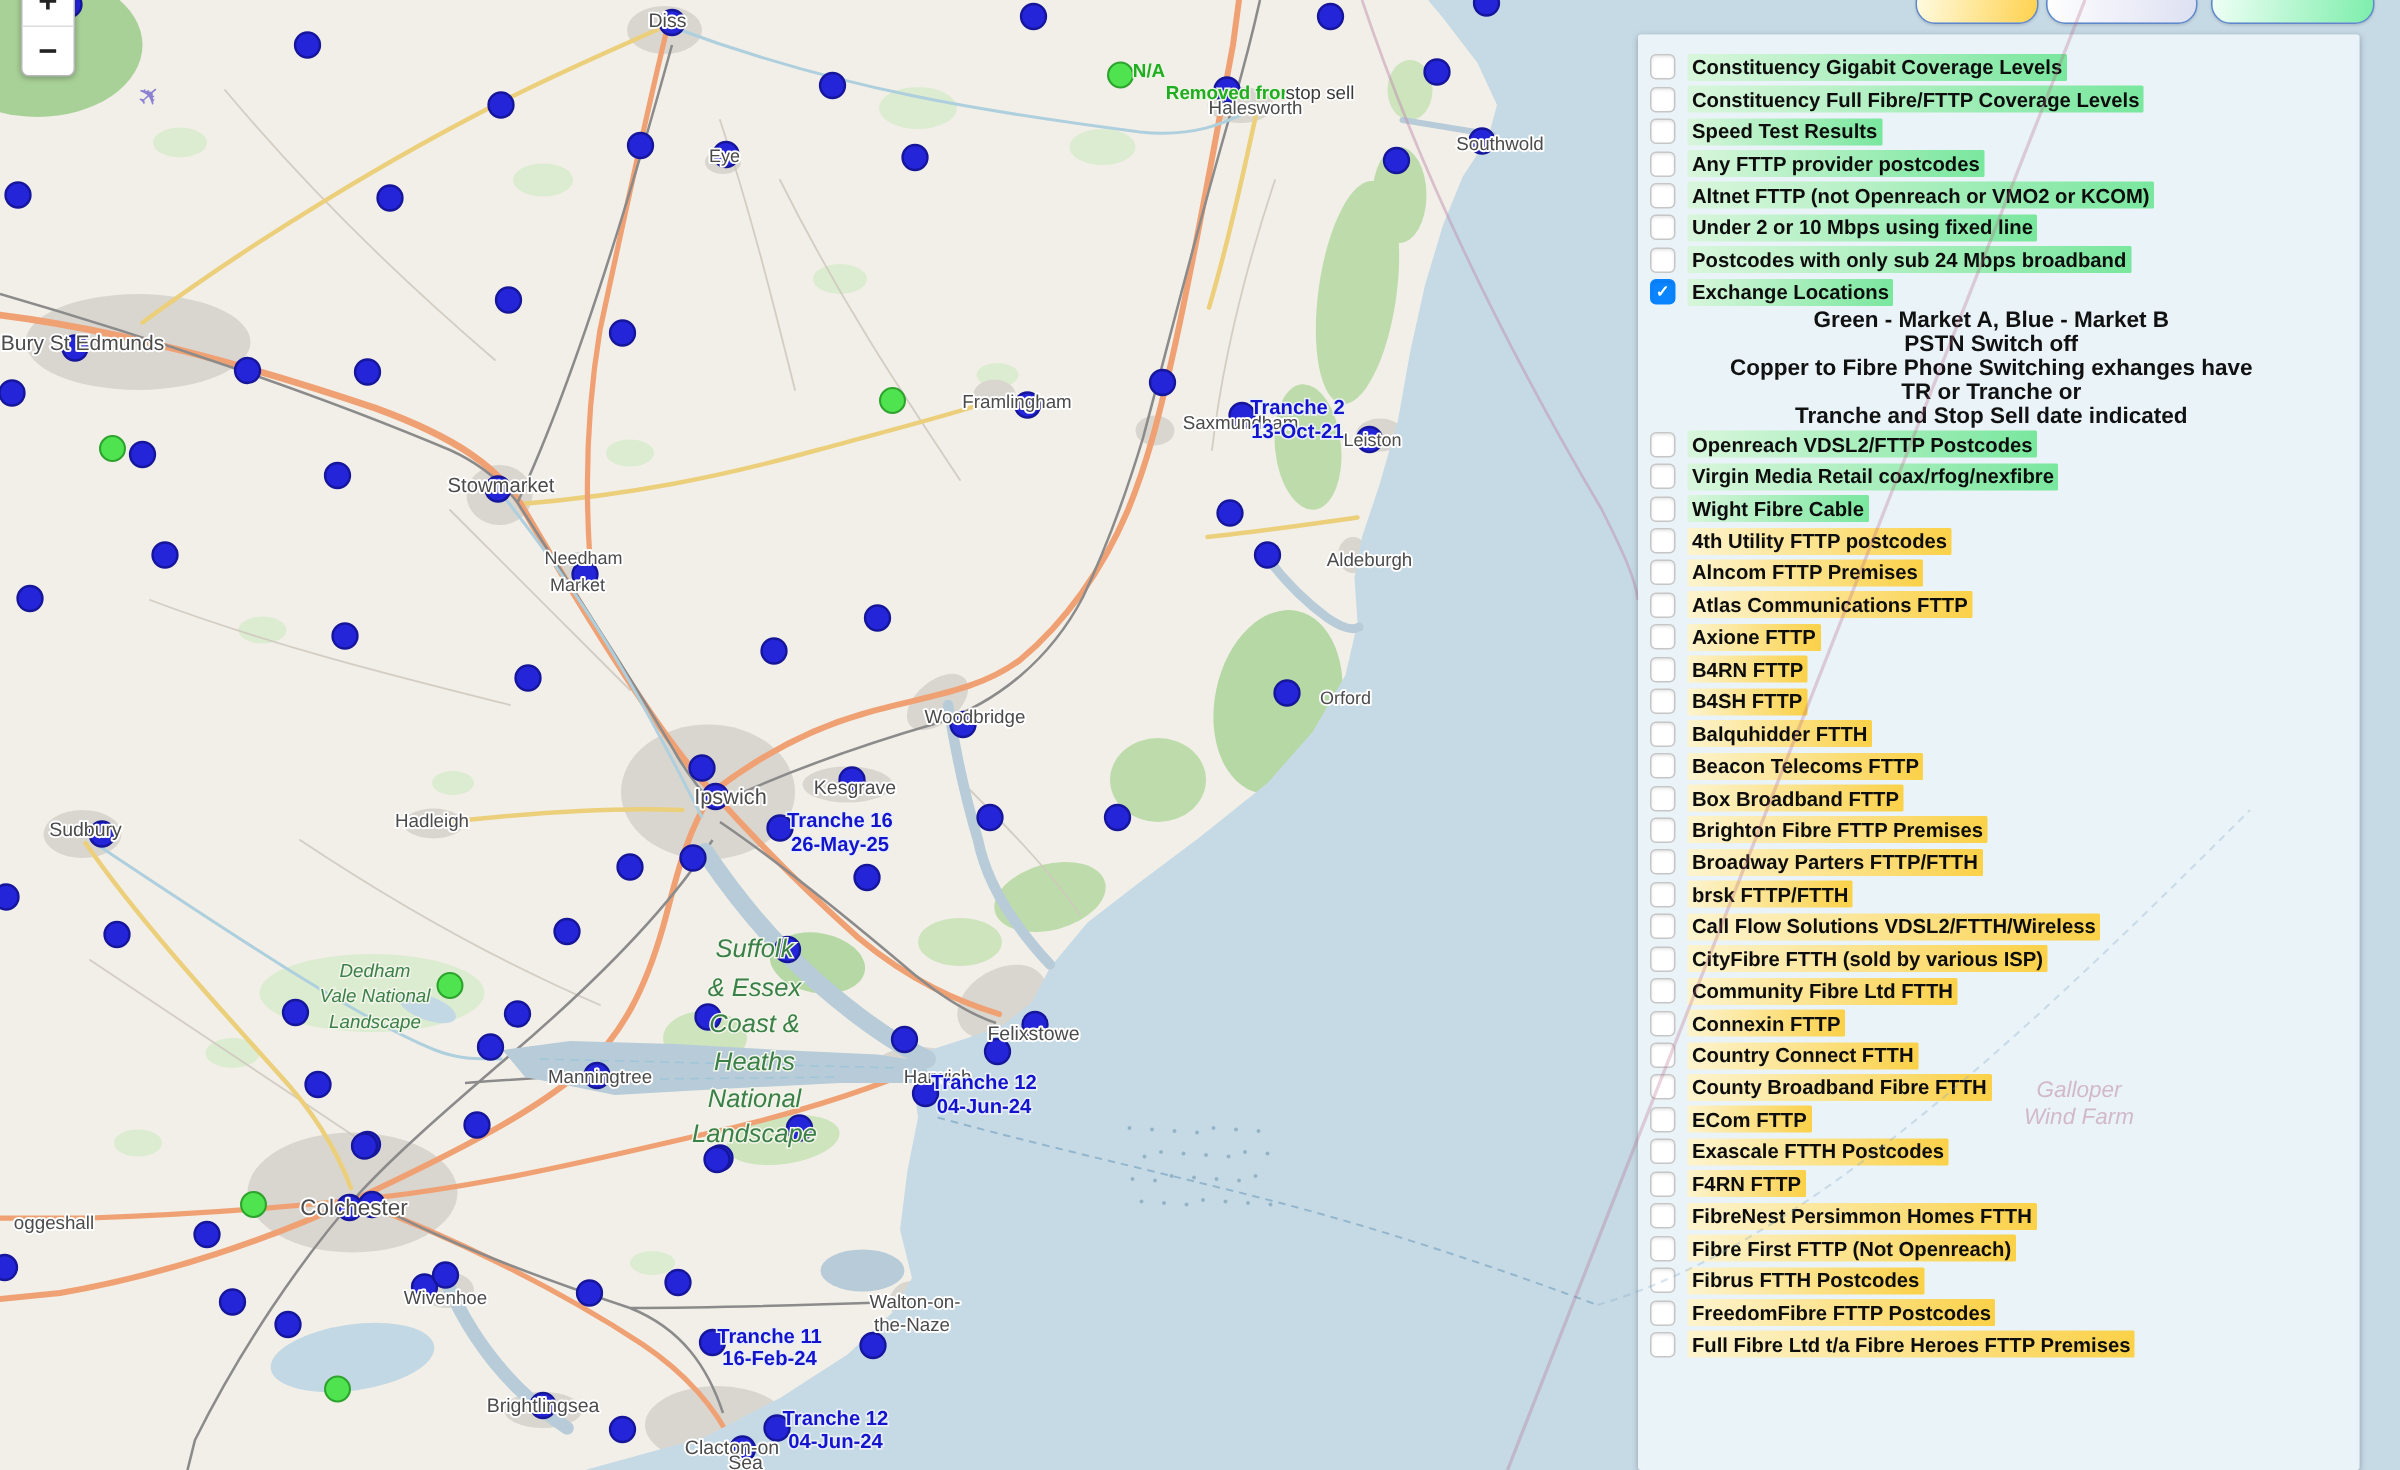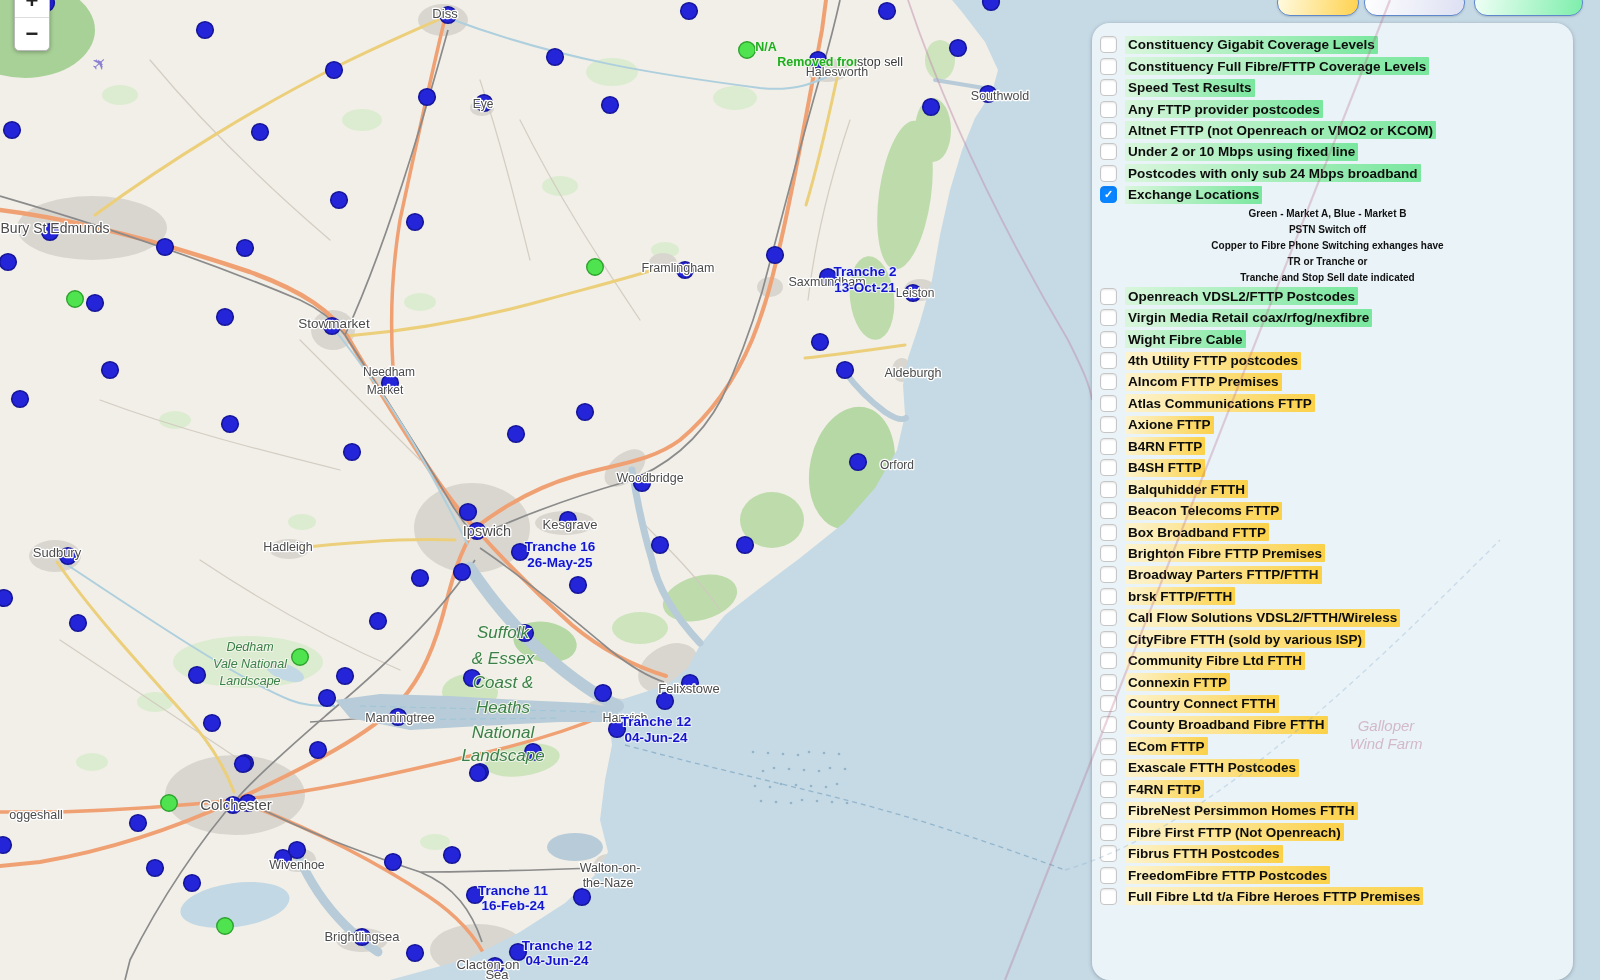--- a/index.html
+++ b/index.html
@@ -7,34 +7,34 @@
        font-family:"Liberation Sans",sans-serif;background:#f2efe8;}
   #map{position:absolute;left:0;top:0;width:1600px;height:980px;z-index:1;}
   svg text{font-family:"Liberation Sans",sans-serif;}
   .town{fill:#4b4b4b;stroke:#ffffff;stroke-width:2.6px;paint-order:stroke;stroke-linejoin:round;}
   .green-label{fill:#3c8049;font-style:italic;stroke:#f2f5ea;stroke-width:2px;paint-order:stroke;}
   .tranche{fill:var(--tranche,#1414cf);font-weight:bold;stroke:#e9eff6;stroke-width:2.2px;paint-order:stroke;text-anchor:middle;}
   .special-green{fill:#1fae1f;font-weight:bold;stroke:#eef3e6;stroke-width:2px;paint-order:stroke;text-anchor:middle;}
   .special-dark{fill:#3a3a3a;stroke:#fff;stroke-width:2.2px;paint-order:stroke;text-anchor:middle;}
   
   .panel{position:absolute;left:1092px;top:23px;width:481px;height:957px;
-         background:rgba(239,246,250,0.88);border-radius:18px;
+         background:rgba(239,246,250,0.88);border-radius:2px;
          box-shadow:0 1px 4px rgba(0,0,0,.28);overflow:hidden;z-index:5;}
   .rows{padding:11px 0 0 8px;display:flex;flex-direction:column;}
   .row{display:flex;align-items:center;height:21.45px;flex:none;}
   .cb{width:15px;height:15px;border-radius:4px;background:#fff;border:1px solid #c6c6c6;
       margin-right:8px;flex:none;box-shadow:inset 0 1px 2px rgba(0,0,0,.10);
       display:flex;align-items:center;justify-content:center;}
   .cb.checked{background:var(--cbblue,#0a84ff);border-color:var(--cbblue,#0a84ff);
       color:#fff;font-size:11px;font-weight:bold;}
   .lbl{font-weight:bold;font-size:13.5px;color:#0d0d0d;white-space:nowrap;
        padding:0.5px 3px;border-radius:1px;line-height:17px;}
   .lbl.green{background:linear-gradient(90deg,var(--gp,#d9f6dc),var(--gs,#79e79e));}
   .lbl.yellow{background:linear-gradient(90deg,var(--yp,#fdf4cf),var(--ys,#fbd148));text-align:center;}
-  .note{font-weight:bold;font-size:10px;color:#111;text-align:center;line-height:16px;
+  .note{font-weight:bold;font-size:15px;color:#111;text-align:center;line-height:16px;
         width:455px;flex:none;}
   
   .pill{position:absolute;top:-11px;height:25px;border-radius:13px;
         border:1.5px solid #5f88cc;z-index:6;box-shadow:0 1px 2px rgba(0,0,0,.15);}
   .pill-a{left:1277px;width:80px;background:linear-gradient(100deg,#fffbe2,#ffd24e);}
   .pill-b{left:1364px;width:99px;background:linear-gradient(100deg,#ffffff,#dde0f2);}
   .pill-c{left:1474px;width:107px;background:linear-gradient(100deg,#f0fff6,#7deeab);}
   
   .zoomctl{position:absolute;left:14px;top:-16px;width:34px;background:#fff;
            border:1px solid #b9b9b9;border-radius:5px;overflow:hidden;z-index:6;

